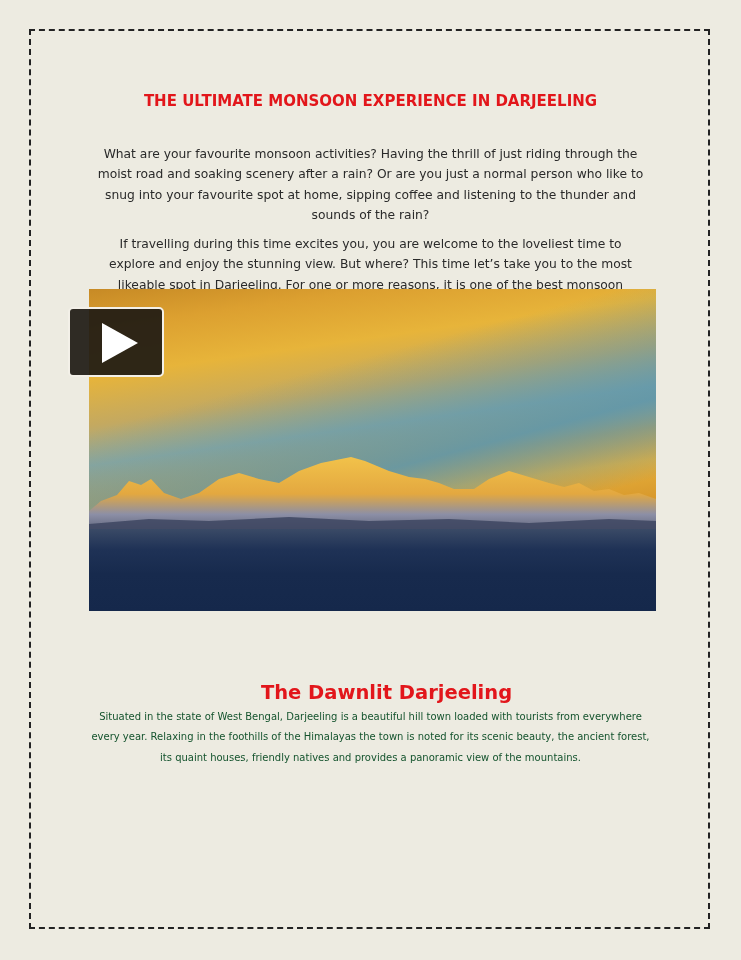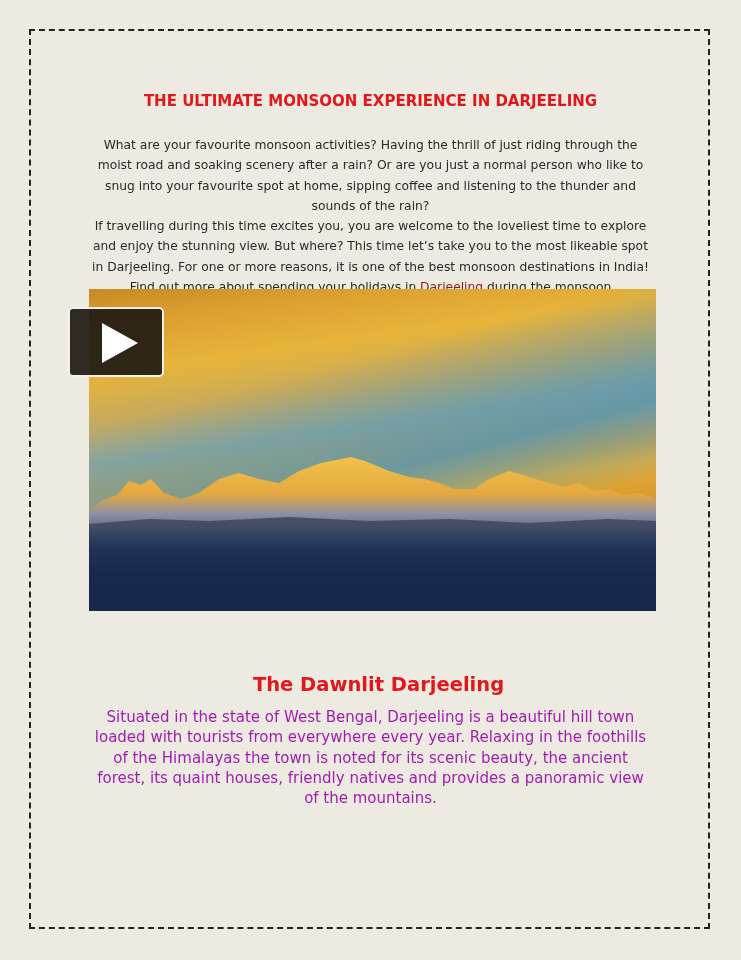--- a/index.html
+++ b/index.html
@@ -21,21 +21,21 @@
     color: #e2161b;
     font-weight: bold; font-size: 15px;
     letter-spacing: 0;
     white-space: nowrap;
   }
   .intro {
     position: absolute; left: 88px; top: 135px; width: 565px;
     text-align: center; color: #2a2a2a;
     font-size: 12.3px; line-height: 20.3px;
   }
-  .intro p { margin: 0; }
+  .intro p { margin: 9px; }
   .link { color: #7f1d1d; cursor: pointer; }
   .video {
     position: absolute; left: 89px; top: 289px; width: 567px; height: 322px;
     overflow: hidden;
     background:
       linear-gradient(to bottom, rgba(0,0,0,0) 0%, rgba(0,0,0,0) 100%);
   }
   .sky {
     position: absolute; inset: 0;
     background:
@@ -58,22 +58,22 @@
     cursor: pointer;
   }
   .play-btn svg { position: absolute; left: 30px; top: 13px; }
   .section-title {
     position: absolute; left: 60px; top: 665px; width: 621px;
     text-align: center; color: #e2161b;
     font-weight: bold; font-size: 19.5px;
   }
   .section-body {
     position: absolute; left: 88px; top: 707px; width: 565px;
-    text-align: center; color: #a21caf;
-    font-size: 15px; line-height: 20.3px;
+    text-align: center; color: #14532d;
+    font-size: 10px; line-height: 20.3px;
     margin: 0;
   }
 </style>
 </head>
 <body>
 
 <div class="page-border"></div>
 
 <h1 class="title" style="margin:0;">THE ULTIMATE MONSOON EXPERIENCE IN DARJEELING</h1>
 
@@ -98,15 +98,15 @@
   </svg>
   <div class="foreground"></div>
 </div>
 
 <div class="play-btn">
   <svg width="40" height="42" viewBox="0 0 40 42">
     <polygon points="2,1 38,21 2,41" fill="#ffffff"></polygon>
   </svg>
 </div>
 
-<h2 class="section-title" style="margin:8px;">The Dawnlit Darjeeling</h2>
+<h2 class="section-title" style="margin:16px;">The Dawnlit Darjeeling</h2>
 
 <p class="section-body">Situated in the state of West Bengal, Darjeeling is a beautiful hill town loaded with tourists from everywhere every year. Relaxing in the foothills of the Himalayas the town is noted for its scenic beauty, the ancient forest, its quaint houses, friendly natives and provides a panoramic view of the mountains.</p>
 
 </body></html>

